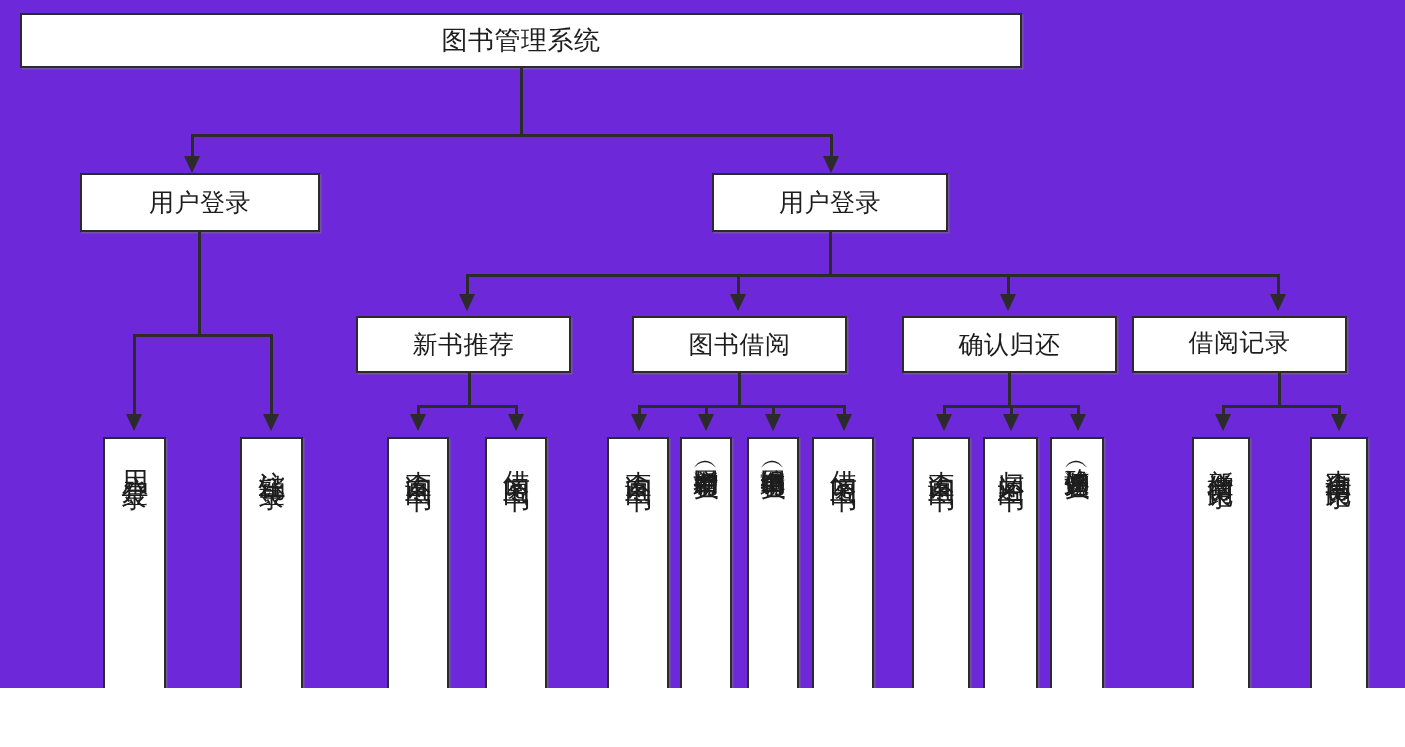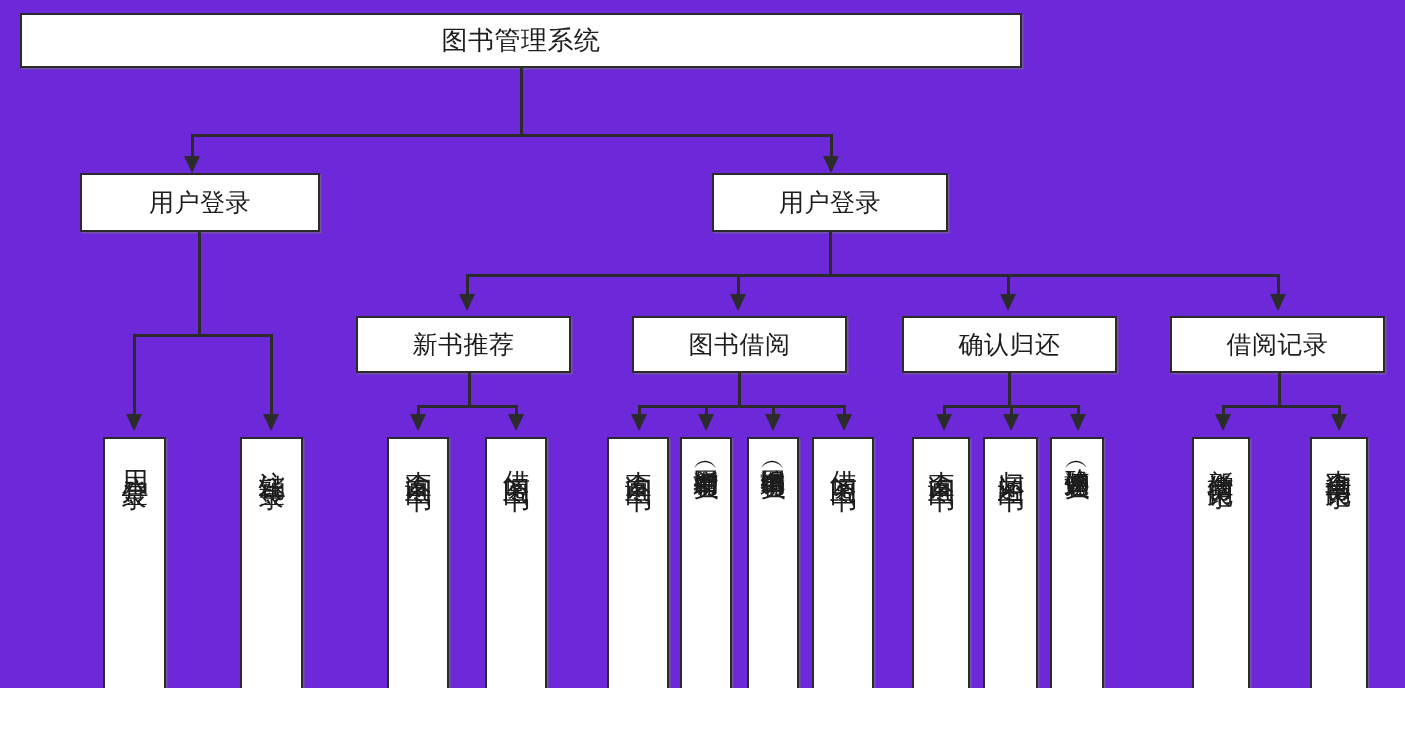--- a/index.html
+++ b/index.html
@@ -131,21 +131,21 @@
 
   <div class="node horiz" style="left:356px; top:316px; width:215px; height:57px;">
     <span class="lbl">新书推荐</span>
   </div>
   <div class="node horiz" style="left:632px; top:316px; width:215px; height:57px;">
     <span class="lbl">图书借阅</span>
   </div>
   <div class="node horiz" style="left:902px; top:316px; width:215px; height:57px;">
     <span class="lbl">确认归还</span>
   </div>
-  <div class="node horiz" style="left:1170px; top:316px; width:215px; height:57px;">
+  <div class="node horiz" style="left:1132px; top:316px; width:215px; height:57px;font-family:Liberation Mono, monospace;">
     <span class="lbl">借阅记录</span>
   </div>
 
   <div class="edge v" style="left:468px; top:373px; height:34px;"></div>
   <div class="edge h" style="left:417px; top:405px; width:101px;"></div>
   <div class="edge v" style="left:417px; top:405px; height:14px;"></div>
   <div class="edge v" style="left:515px; top:405px; height:14px;"></div>
   <div class="arrow" style="left:410px; top:414px;"></div>
   <div class="arrow" style="left:508px; top:414px;"></div>
 

